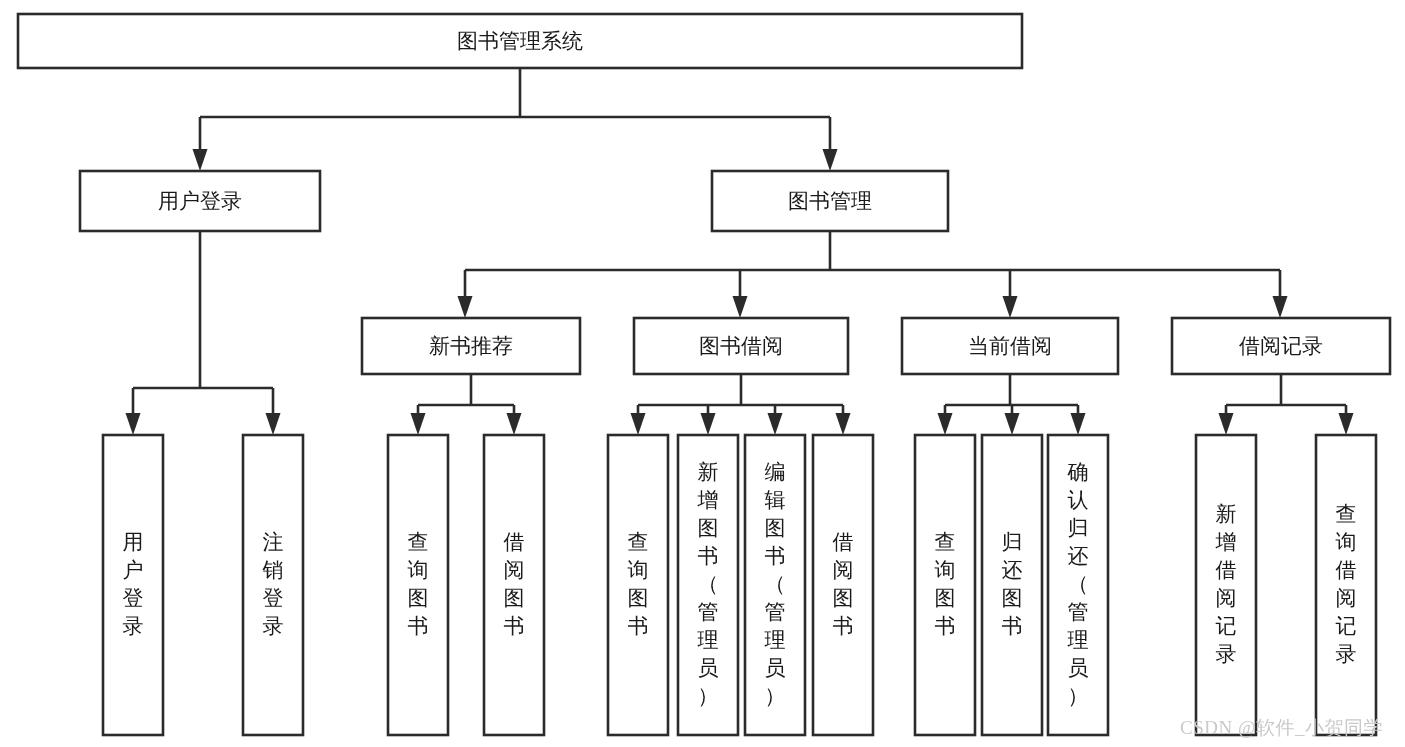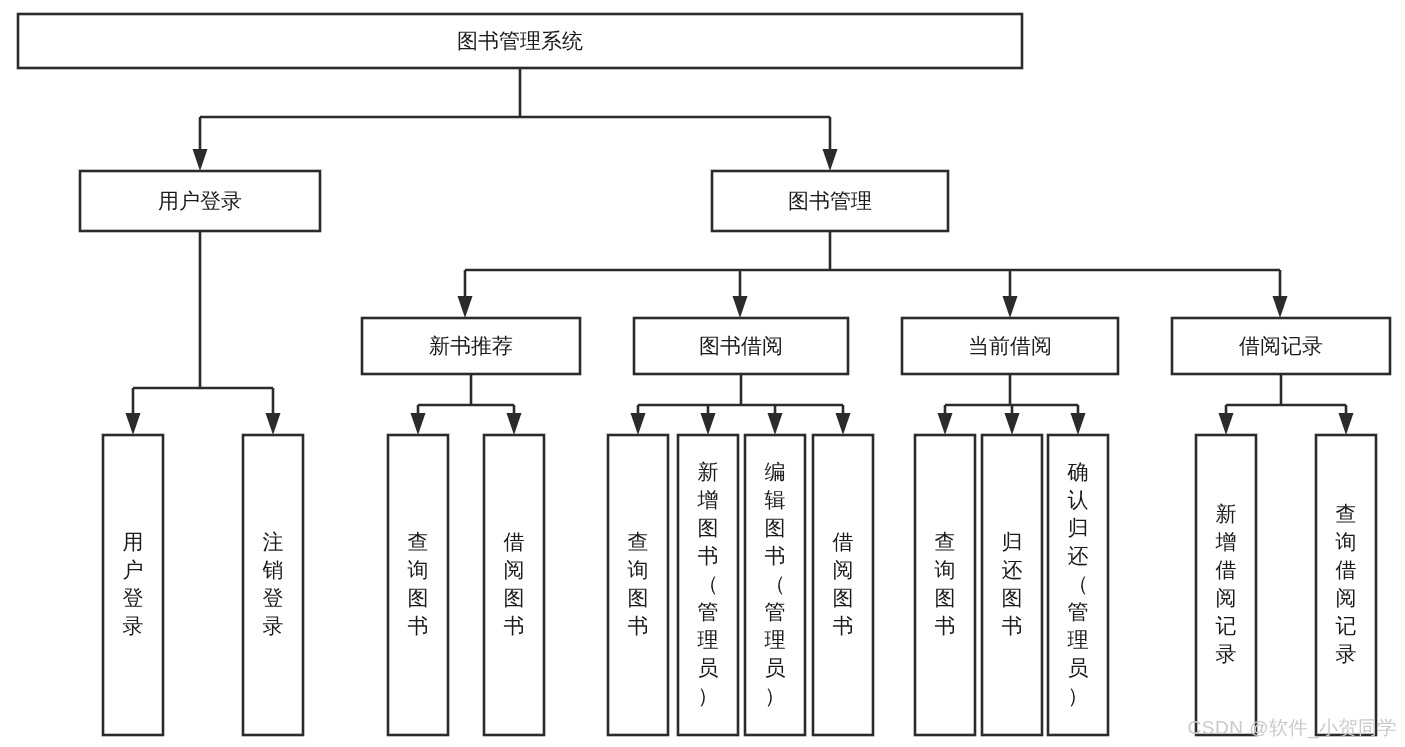--- a/index.html
+++ b/index.html
@@ -51,23 +51,23 @@
     stroke-width: 2.6;
     fill: none;
     stroke-linecap: butt;
   }
   .arrow-head {
     fill: #2b2b2b;
     stroke: none;
   }
   .watermark {
     position: absolute;
-    right: 8px;
+    right: 22px;
     bottom: 6px;
-    font-family: Liberation Sans, sans-serif;
+    font-family: Liberation Serif, serif;
     font-size: 19px;
     color: #c9c9c9;
     letter-spacing: 0.5px;
     white-space: nowrap;
     user-select: none;
   }
 </style>
 </head>
 <body>
 

